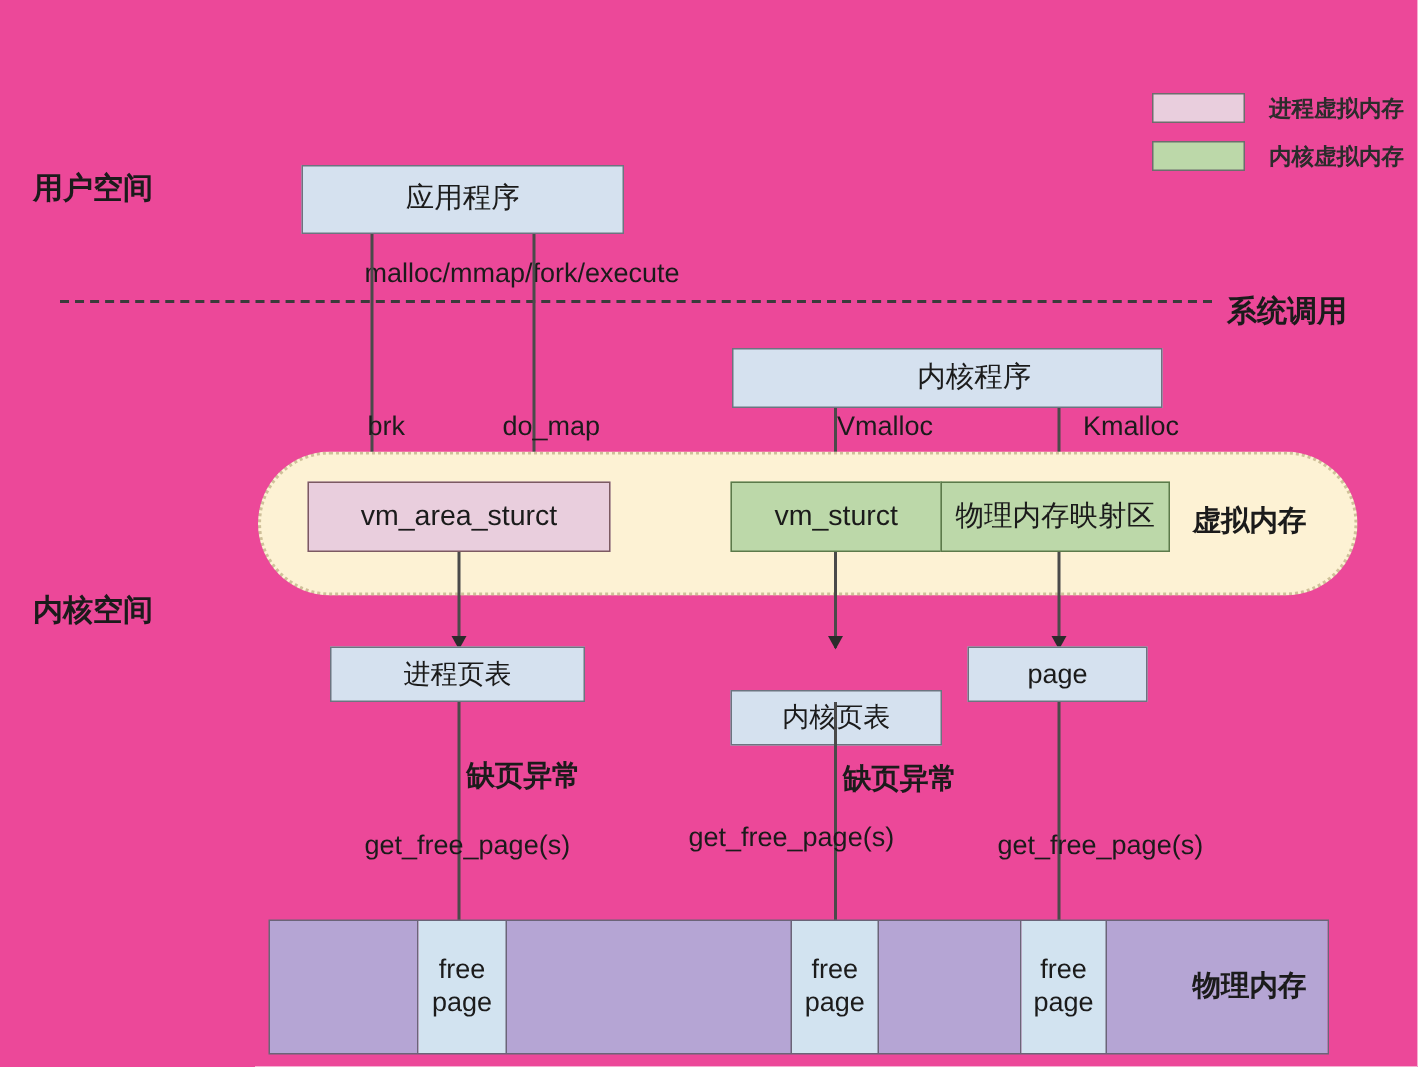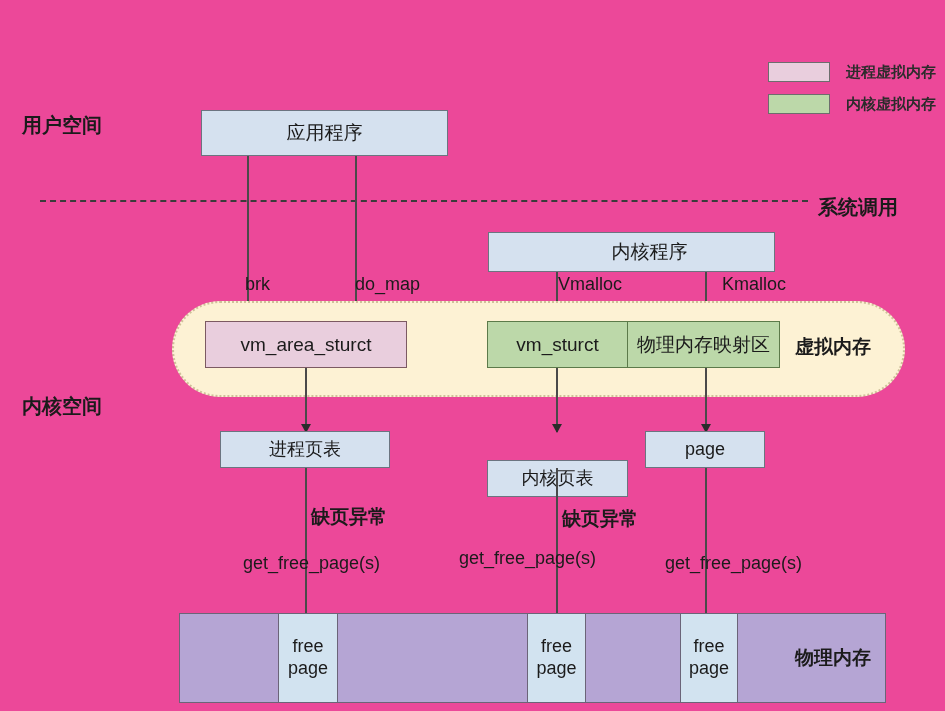--- a/index.html
+++ b/index.html
@@ -158,30 +158,31 @@
   </div>
 
   <div class="abs label label-cn-big" style="left:22px; top:112px;">用户空间</div>
 
   <div class="abs label label-cn-big" style="left:22px; top:393px;">内核空间</div>
 
   <div class="abs label label-cn-big" style="left:818px; top:194px;">系统调用</div>
 
   <div class="abs syscall-line" style="left:40px; top:200px; width:768px;"></div>
 
-  <div class="abs node node-blue" style="left:201px; top:110px; width:247px; height:46px;">应用程序</div>
-
+  <div class="abs node node-blue" style="left:201px; top:110px; width:215px; height:46px;">应用程序</div>
+
+  <div class="abs label label-en" style="left:243px; top:172px;">malloc/mmap/fork/execute</div>
 
   <div class="abs vline" style="left:247px; top:156px; height:166px;"></div>
   <div class="abs arrowhead" style="left:243px; top:313px;"></div>
   <div class="abs label label-en" style="left:245px; top:274px;">brk</div>
 
   <div class="abs vline" style="left:355px; top:156px; height:166px;"></div>
   <div class="abs arrowhead" style="left:351px; top:313px;"></div>
-  <div class="abs label label-en" style="left:355px; top:274px;">do_map</div>
+  <div class="abs label label-en" style="left:335px; top:274px;">do_map</div>
 
   <div class="abs node node-blue" style="left:488px; top:232px; width:287px; height:40px;padding-left:36px;">内核程序</div>
 
   <div class="abs vline" style="left:556px; top:272px; height:50px;"></div>
   <div class="abs arrowhead" style="left:552px; top:313px;"></div>
   <div class="abs label label-en" style="left:558px; top:274px;">Vmalloc</div>
 
   <div class="abs vline" style="left:705px; top:272px; height:50px;"></div>
   <div class="abs arrowhead" style="left:701px; top:313px;"></div>
   <div class="abs label label-en" style="left:722px; top:274px;">Kmalloc</div>

